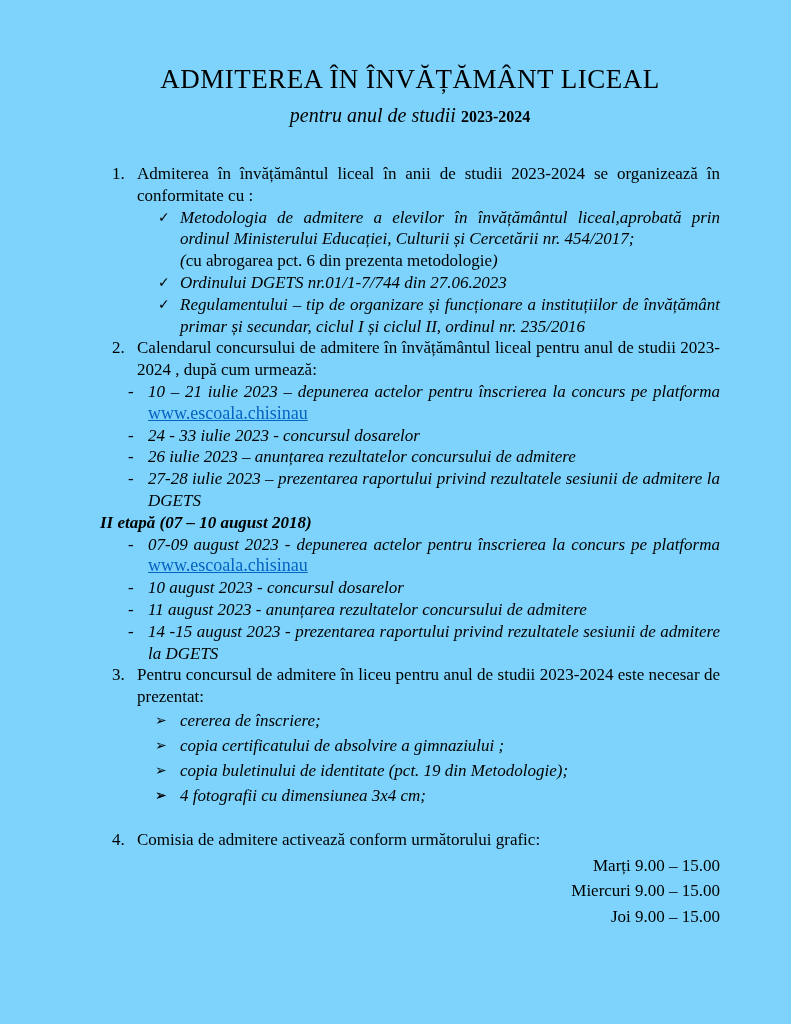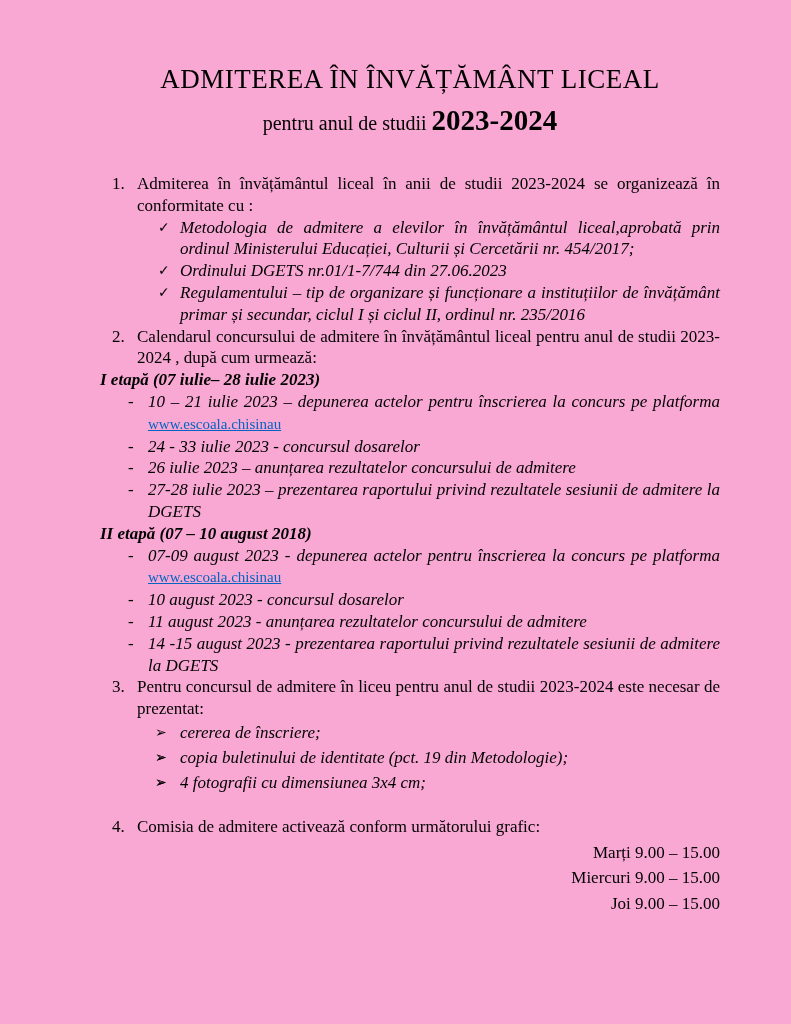--- a/index.html
+++ b/index.html
@@ -2,21 +2,21 @@
 <html style="--link-color: #0563C1;"><head>
 <meta charset="utf-8">
 <style>
   :root { --link-color: #0563C1; }
   * { box-sizing: border-box; }
   html, body { margin: 0; padding: 0; background: #ffffff; }
   .page {
     position: relative;
     width: 791px;
     height: 1024px;
-    background: #f9a8d4;
+    background: #7dd3fc;
     color: #000000;
     font-family: "Liberation Serif", serif;
     overflow: hidden;
   }
   .content {
     position: absolute;
     left: 100px;
     top: 0;
     width: 620px;
   }
@@ -25,22 +25,22 @@
     text-align: center;
     font-size: 27px;
     letter-spacing: 0.5px;
     white-space: nowrap;
   }
   .doc-subtitle {
     margin-top: 9px;
     text-align: center;
     font-size: 20px;
   }
-  .doc-subtitle .prefix { }
-  .doc-subtitle .year { font-weight: bold; font-size: 29px; }
+  .doc-subtitle .prefix { font-style: italic; }
+  .doc-subtitle .year { font-weight: bold; font-size: 16px; }
   .body-block {
     margin-top: 36px;
     font-size: 17px;
     line-height: 21.8px;
   }
   .num-item {
     position: relative;
     padding-left: 37px;
     text-align: justify;
   }
@@ -65,21 +65,21 @@
     position: relative;
     padding-left: 48px;
     text-align: justify;
     font-style: italic;
   }
   .dash-item .marker { position: absolute; left: 28px; }
   a.doc-link, .doc-link {
     color: var(--link-color);
     text-decoration: underline;
     font-style: normal;
-    font-size: 15px;
+    font-size: 18px;
     cursor: pointer;
   }
   .arrow-item {
     position: relative;
     padding-left: 80px;
     font-style: italic;
     line-height: 25px;
   }
   .arrow-item .marker {
     position: absolute;
@@ -108,35 +108,37 @@
     <div class="body-block">
 
       <div class="num-item">
         <span class="num">1.</span>
         <span>Admiterea  în învățământul liceal în anii de studii 2023-2024 se organizează în conformitate cu :</span>
       </div>
       <div class="check-item">
         <span class="marker">✓</span>
         <span>Metodologia de admitere a elevilor în învățământul liceal,aprobată prin ordinul Ministerului Educației, Culturii și Cercetării nr. 454/2017;</span>
       </div>
+      <div class="note-line">
+        <span class="paren">(</span><span>cu abrogarea pct. 6 din prezenta metodologie</span><span class="paren">)</span>
+      </div>
       <div class="check-item">
         <span class="marker">✓</span>
         <span>Ordinului DGETS nr.01/1-7/744 din 27.06.2023</span>
       </div>
       <div class="check-item">
         <span class="marker">✓</span>
         <span>Regulamentului – tip de organizare și funcționare a instituțiilor de învățământ primar și secundar, ciclul I și ciclul II, ordinul nr. 235/2016</span>
       </div>
 
       <div class="num-item">
         <span class="num">2.</span>
         <span>Calendarul concursului de admitere în învățământul liceal pentru anul de studii 2023-2024 , după cum urmează:</span>
       </div>
 
-      <div class="stage-heading">I etapă (07 iulie– 28 iulie 2023)</div>
       <div class="dash-item">
         <span class="marker">-</span>
         <span>10 – 21 iulie 2023 – depunerea actelor pentru înscrierea la concurs pe platforma </span><a class="doc-link">www.escoala.chisinau</a>
       </div>
       <div class="dash-item">
         <span class="marker">-</span>
         <span>24 - 33 iulie 2023 - concursul dosarelor</span>
       </div>
       <div class="dash-item">
         <span class="marker">-</span>
@@ -168,20 +170,21 @@
       <div class="num-item">
         <span class="num">3.</span>
         <span>Pentru concursul de admitere în liceu pentru anul de studii 2023-2024  este necesar de prezentat:</span>
       </div>
       <div class="arrow-item">
         <span class="marker">➢</span>
         <span>cererea de înscriere;</span>
       </div>
       <div class="arrow-item">
         <span class="marker">➢</span>
+        <span>copia certificatului de absolvire a gimnaziului ;</span>
       </div>
       <div class="arrow-item">
         <span class="marker">➢</span>
         <span>copia buletinului de identitate (pct. 19 din Metodologie);</span>
       </div>
       <div class="arrow-item">
         <span class="marker">➢</span>
       </div>
       <div class="arrow-item">
         <span class="marker">➢</span>

